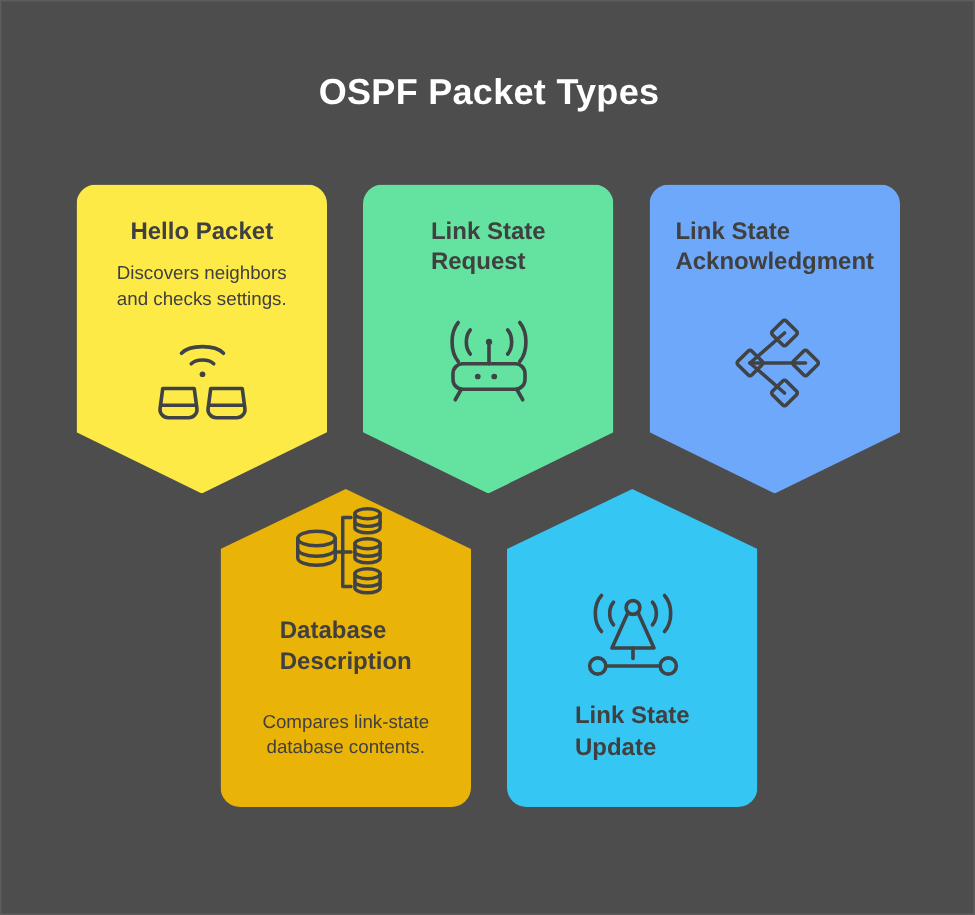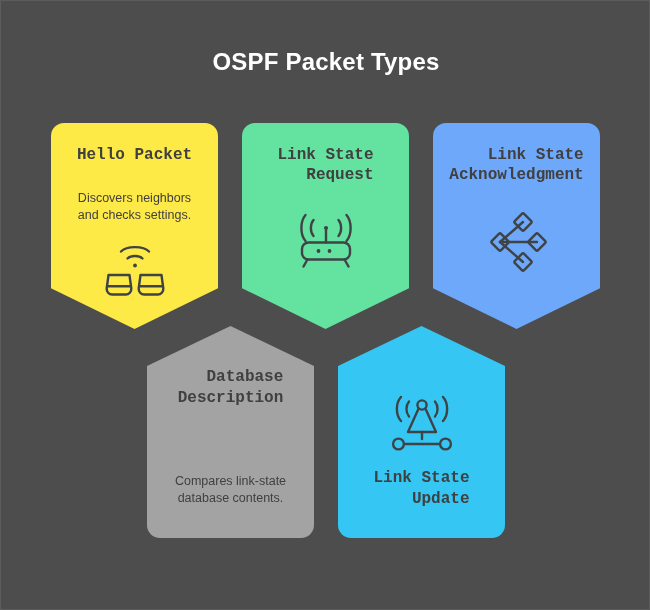--- a/index.html
+++ b/index.html
@@ -59,35 +59,34 @@
     justify-content: flex-end;
     border-radius: 0 0 13px 13px;
     -webkit-clip-path: polygon(50% 0%, 100% 18.9%, 100% 100%, 0% 100%, 0% 18.9%);
     clip-path: polygon(50% 0%, 100% 18.9%, 100% 100%, 0% 100%, 0% 18.9%);
   }
 
   .card-title {
     font-size: 16px;
     font-weight: 700;
     line-height: 1.28;
-    text-align: right;
+    text-align: left;
     color: #404040;
     white-space: pre-line;
-    font-family: Liberation Mono, monospace;
   }
   .card-desc {
     font-size: 12.5px;
     font-weight: 400;
     line-height: 1.32;
     text-align: center;
     color: #404040;
     white-space: pre-line;
   }
   .card-top .card-title { margin: 0 0 9px 0; }
-  .card-top .card-desc  { margin: 16px 0 0 0; text-align: center; }
+  .card-top .card-desc  { margin: 0 0 0 0; text-align: center; }
   .card-top .card-icon  { margin-top: 14px; }
 
   .card-bottom .card-icon  { margin-bottom: 13px; }
   .card-bottom .card-title { margin: 0 0 9px 0; }
   .card-bottom .card-desc  { margin: 12px; }
 
   .card-icon {
     display: block;
     line-height: 0;
   }
@@ -153,21 +152,21 @@
         <path d="M20 33 L43 53"></path>
         <path d="M20 33 L57 33"></path>
         <rect x="13.5" y="26.5" width="13" height="13" rx="1.6" transform="rotate(45 20 33)"></rect>
         <rect x="36.5" y="6.5" width="13" height="13" rx="1.6" transform="rotate(45 43 13)"></rect>
         <rect x="36.5" y="46.5" width="13" height="13" rx="1.6" transform="rotate(45 43 53)"></rect>
         <rect x="50.5" y="26.5" width="13" height="13" rx="1.6" transform="rotate(45 57 33)"></rect>
       </svg>
     </div>
   </div>
 
-  <div class="card card-bottom" id="card-dbd" style="background:#a3a3a3;gap:44px;">
+  <div class="card card-bottom" id="card-dbd" style="background:#eab308;">
     <div class="card-icon">
       <svg width="76" height="66" viewBox="0 0 76 66" fill="none" stroke="#3f4345" stroke-width="2.3" stroke-linecap="round" stroke-linejoin="round">
 
         <ellipse cx="18" cy="27" rx="12.5" ry="4.8"></ellipse>
         <path d="M5.5 27 v13 c0 2.65 5.6 4.8 12.5 4.8 s12.5 -2.15 12.5 -4.8 v-13"></path>
         <path d="M5.5 34 c0 2.65 5.6 4.8 12.5 4.8 s12.5 -2.15 12.5 -4.8"></path>
 
         <path d="M30.5 36 h5"></path>
         <path d="M41 13 h-5.5 v46 h5.5"></path>
         <path d="M35.5 36 h5.5"></path>

